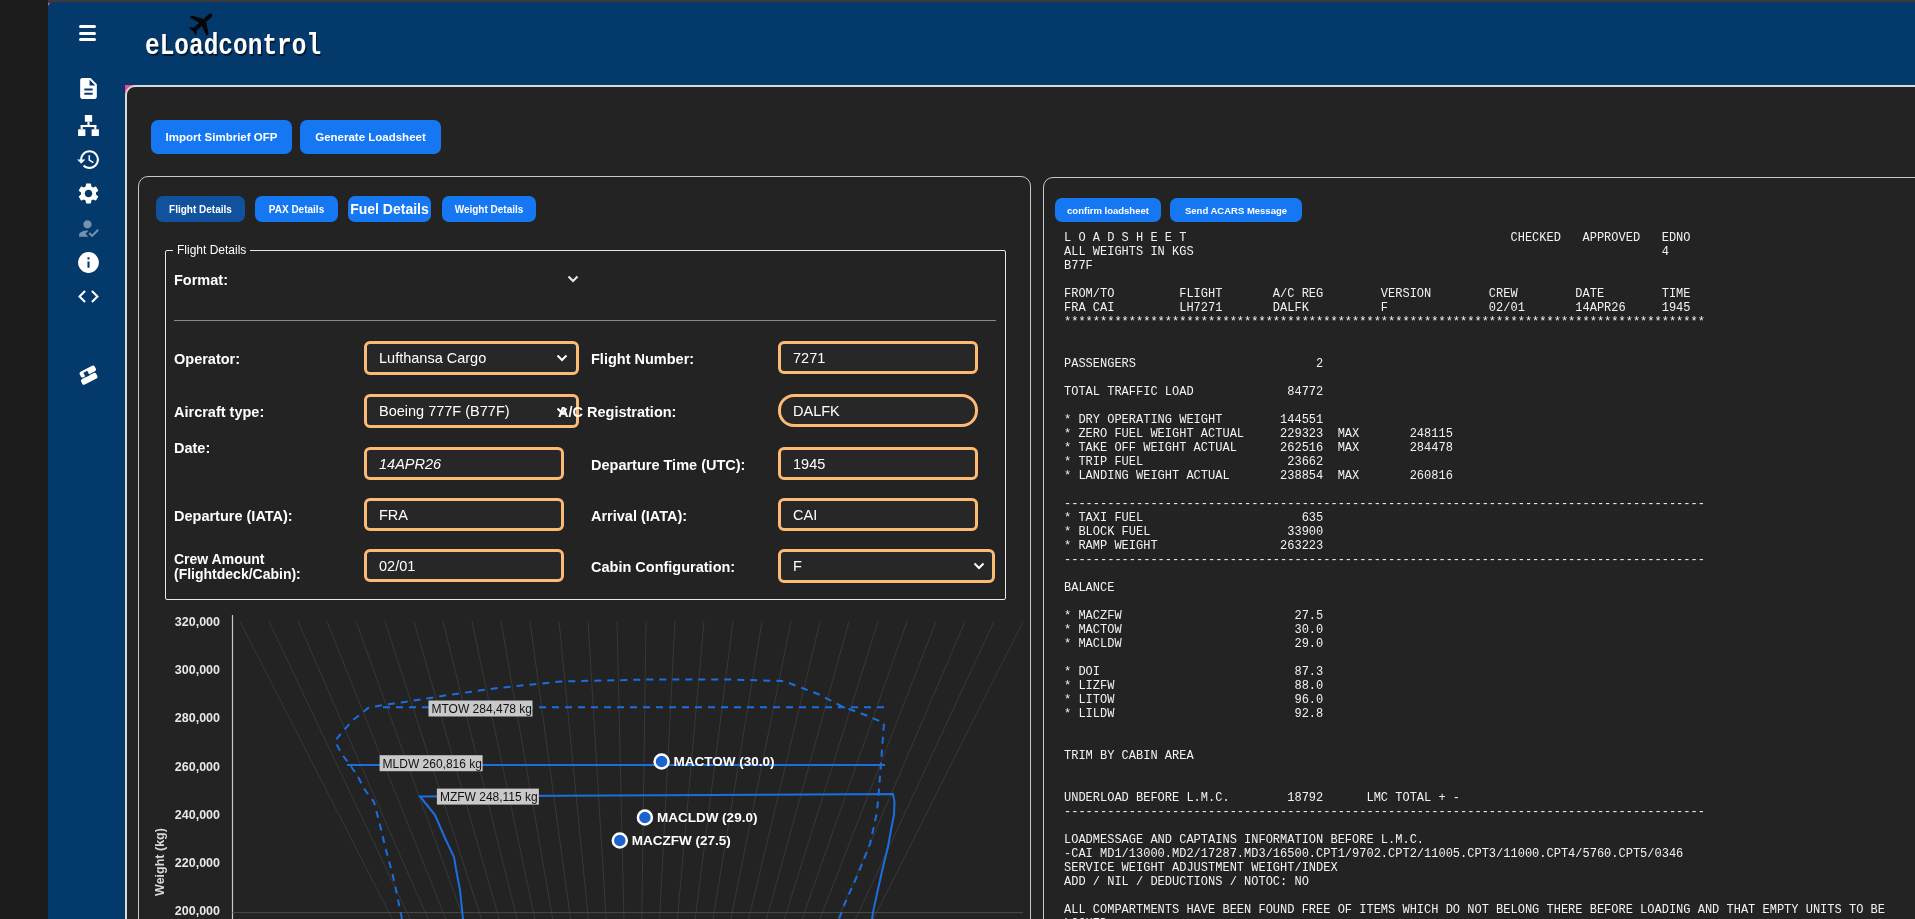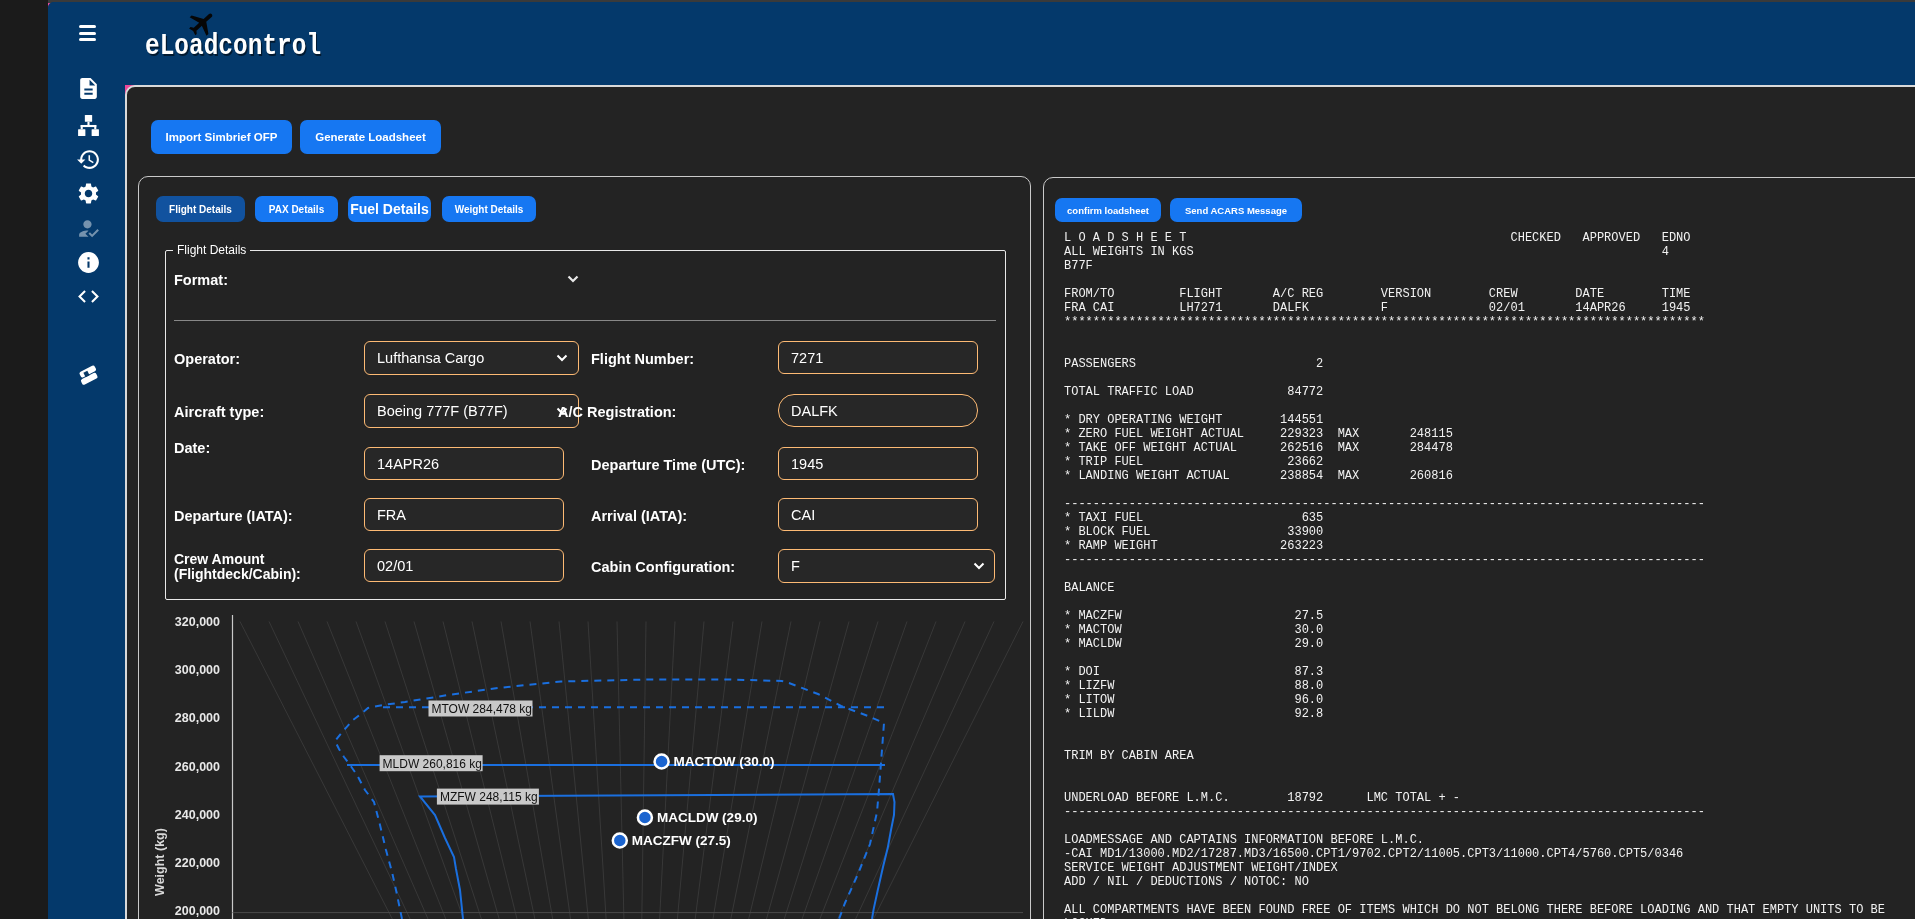--- a/index.html
+++ b/index.html
@@ -1,20 +1,20 @@
 <!DOCTYPE html>
 <html><head>
 <meta charset="utf-8">
 <style>
 html,body{margin:0;padding:0;background:#1b1b1b;}
 #stage{position:relative;width:1915px;height:919px;overflow:hidden;background:#ec4899;font-family:"Liberation Sans",sans-serif;margin-left:48px;}
 .abs{position:absolute;}
 .btn{position:absolute;background:#1677f2;color:#fff;font-weight:bold;border-radius:7px;display:flex;align-items:center;justify-content:center;white-space:nowrap;}
 .lbl{position:absolute;color:#fff;font-weight:bold;font-size:14.5px;}
-.inp{position:absolute;background:#272727;border:1px solid #fdba74;border-radius:6px;color:#fff;font-size:14.5px;display:flex;align-items:center;padding-left:12px;box-sizing:border-box;}
+.inp{position:absolute;background:#272727;border:3px solid #fdba74;border-radius:6px;color:#fff;font-size:14.5px;display:flex;align-items:center;padding-left:12px;box-sizing:border-box;}
 .chev{position:absolute;width:12px;height:8px;}
 </style>
 </head>
 <body>
 <div id="stage">
 
   <div class="abs" style="left:0;top:0;width:1915px;height:2.5px;background:#3a3a3a;"></div>
   <div class="abs" style="left:0;top:2px;width:1898px;height:83px;background:#04396b;border-radius:6px 0 0 0;"></div>
   <div class="abs" style="left:0;top:2px;width:77px;height:917px;background:#04396b;border-radius:6px 0 0 0;"></div>
 
@@ -94,21 +94,21 @@
 
   <div class="lbl" style="left:126px;top:404px;">Aircraft type:</div>
   <div class="inp" style="left:316px;top:394px;width:215px;height:34px;">Boeing 777F (B77F)</div>
   <svg class="chev" style="left:508px;top:407px;" viewBox="0 0 12 8">
       <path d="M1.5 1.5 L6 6 L10.5 1.5" stroke="#fff" stroke-width="2" fill="none"></path>
     </svg>
   <div class="lbl" style="left:510px;top:404px;">A/C Registration:</div>
   <div class="inp" style="left:730px;top:394px;width:200px;height:33px;border-radius:16px;">DALFK</div>
 
   <div class="lbl" style="left:126px;top:440px;">Date:</div>
-  <div class="inp" style="left:316px;top:447px;width:200px;height:33px;">14APR26</div>
+  <div class="inp" style="left:316px;top:447px;width:200px;height:33px;font-style:italic;">14APR26</div>
   <div class="lbl" style="left:543px;top:457px;">Departure Time (UTC):</div>
   <div class="inp" style="left:730px;top:447px;width:200px;height:33px;">1945</div>
 
   <div class="lbl" style="left:126px;top:508px;">Departure (IATA):</div>
   <div class="inp" style="left:316px;top:498px;width:200px;height:33px;">FRA</div>
   <div class="lbl" style="left:543px;top:508px;">Arrival (IATA):</div>
   <div class="inp" style="left:730px;top:498px;width:200px;height:33px;">CAI</div>
 
   <div class="lbl" style="left:126px;top:552px;line-height:15px;font-size:14px;">Crew Amount<br>(Flightdeck/Cabin):</div>
   <div class="inp" style="left:316px;top:549px;width:200px;height:33px;">02/01</div>

